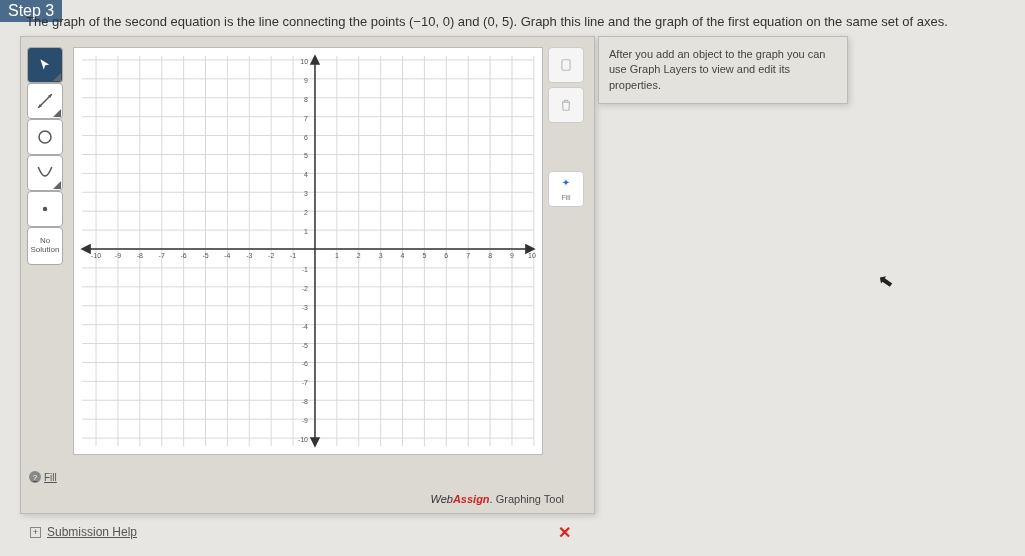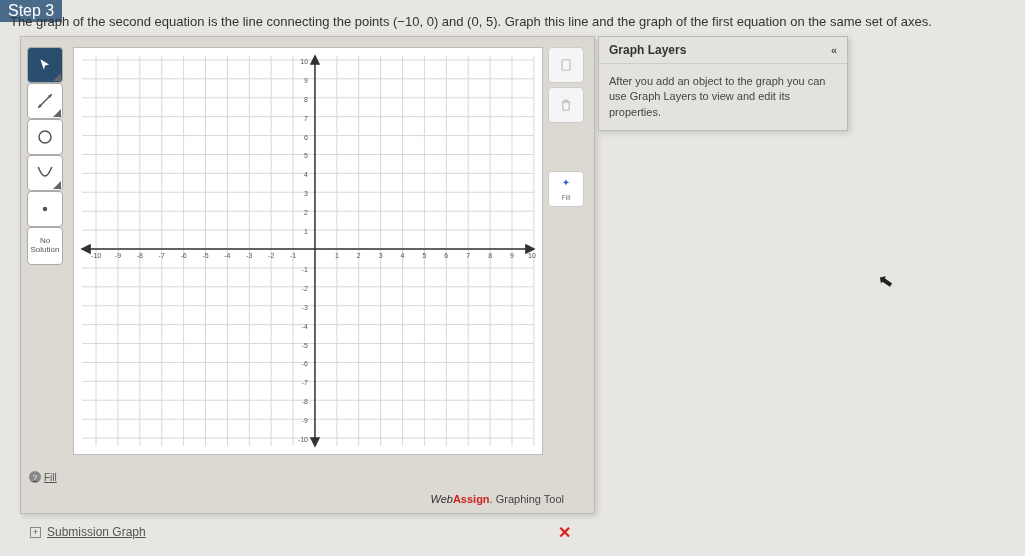--- a/index.html
+++ b/index.html
@@ -16,21 +16,21 @@
       color: #fff;
       font-size: 16px;
       padding: 2px 8px;
       display: inline-block;
       position: absolute;
       top: 0; left: 0;
     }
     .instruction {
       position: absolute;
       top: 14px;
-      left: 10px;
+      left: 26px;
       font-size: 13px;
       color: #333;
     }
     .workspace {
       position: absolute;
       top: 36px;
       left: 20px;
       width: 575px;
       height: 478px;
       background: #dcd9d3;
@@ -130,21 +130,21 @@
       justify-content: center;
     }
     .footer-brand {
       position: absolute;
       bottom: 8px;
       right: 30px;
       font-size: 11px;
       color: #444;
     }
     .footer-brand .wa-web { color: #333; font-weight: normal; font-style: italic; }
-    .footer-brand .wa-assign { color: #c22; font-weight: bold; }
+    .footer-brand .wa-assign { color: #c22; font-weight: bold; font-style: italic; }
     .layers-panel {
       position: absolute;
       top: 36px;
       left: 598px;
       width: 250px;
       background: #e4e2dc;
       border: 1px solid #bbb;
       box-shadow: 2px 2px 6px rgba(0,0,0,0.15);
     }
     .layers-header {
@@ -373,27 +373,23 @@
     <span class="qicon">?</span>
     <span>Fill</span>
   </div>
 
   <div class="footer-brand">
     <span class="wa-web">Web</span><span class="wa-assign">Assign</span><span>. Graphing Tool</span>
   </div>
 </div>
 
 <div class="layers-panel">
-  <div class="layers-header">
-    <span>Graph Layers</span>
-    <span class="collapse-icon">«</span>
-  </div>
   <div class="layers-body">After you add an object to the graph you can use Graph Layers to view and edit its properties.</div>
 </div>
 
 <div class="submission-row">
   <span class="plus">+</span>
-  <span class="link">Submission Graph</span>
+  <span class="link">Submission Help</span>
 </div>
 
 <div class="close-x">✕</div>
 
 <div class="cursor">⬉</div>
 
 </body></html>

